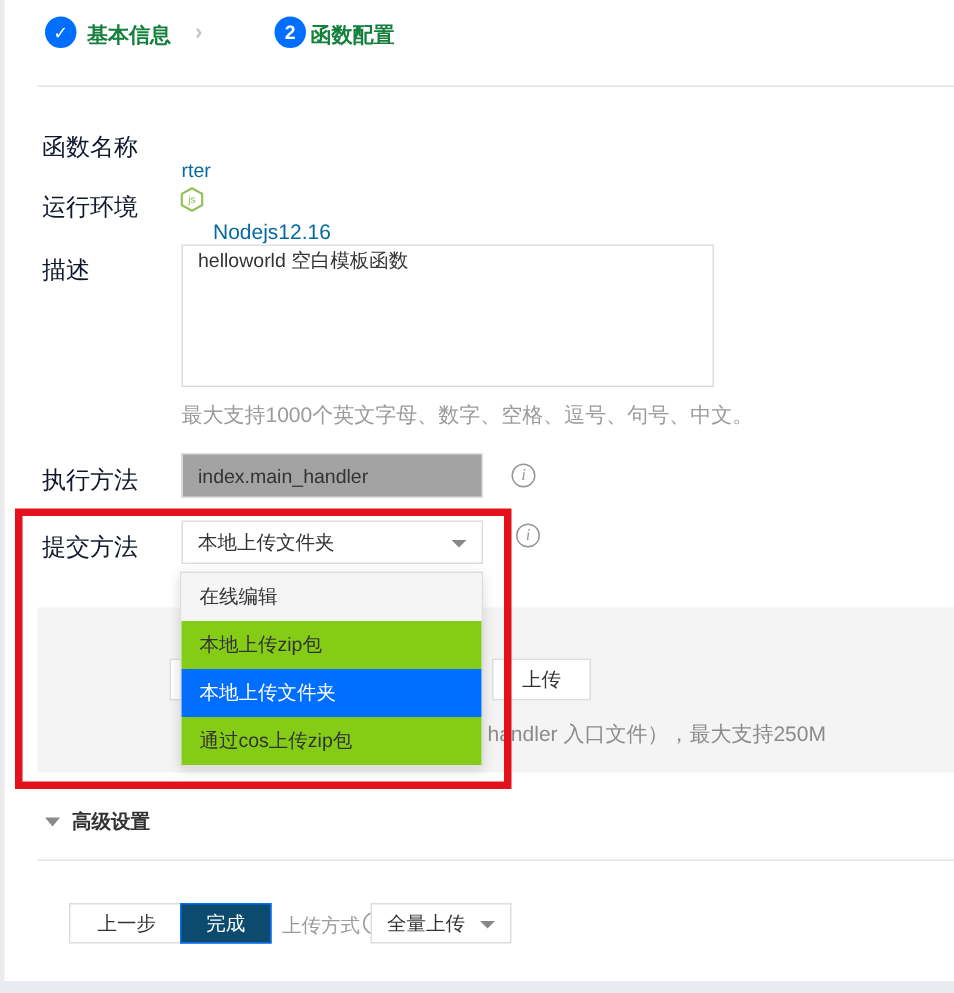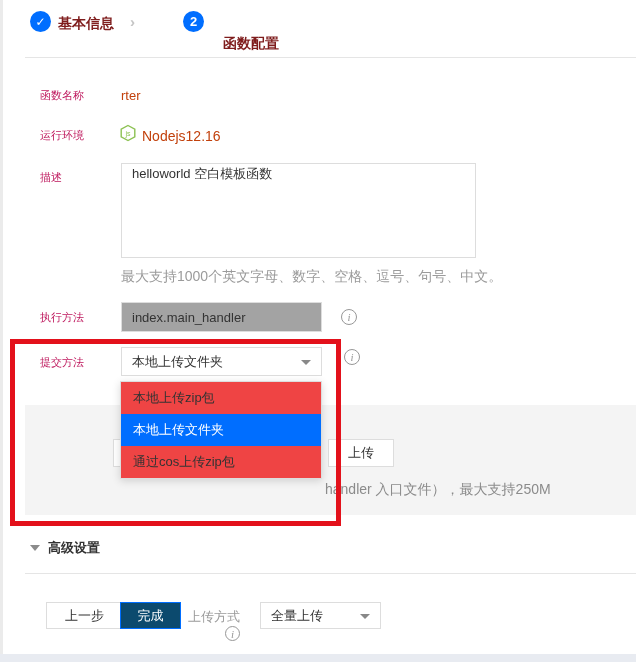--- a/index.html
+++ b/index.html
@@ -6,29 +6,29 @@
   html,body { width:636px; height:662px; }
   body { font-family:"Liberation Sans","DejaVu Sans",sans-serif; background:#fff; position:relative; overflow:hidden; }
   .left-strip { position:absolute; left:0; top:0; width:3px; height:654px; background:#ebebeb; }
   .bottom-strip { position:absolute; left:0; top:654px; width:636px; height:8px; background:#e8ebf1; }
 
   
   .step-circle { position:absolute; width:21px; height:21px; border-radius:50%; background:#006eff; color:#fff;
                  display:flex; align-items:center; justify-content:center; font-size:13px; font-weight:bold; }
   .step-check { top:11px; left:30px; font-size:12px; }
   .step-num   { top:11px; left:183px; }
-  .step-label { position:absolute; top:15px; font-size:14px; font-weight:bold; color:#7f1d1d; }
+  .step-label { position:absolute; top:15px; font-size:14px; font-weight:bold; color:#15803d; }
   .step-label-1 { left:58px; }
-  .step-label-2 { left:223px;margin-top:20px; }
+  .step-label-2 { left:207px; }
   .step-chevron { position:absolute; top:13px; left:130px; color:#c5c5c5; font-size:15px; font-weight:bold; }
   .top-divider { position:absolute; top:57px; left:25px; width:611px; height:1px; background:#e5e5e5; }
 
   
-  .f-label { position:absolute; left:40px; font-size:11px; color:#be185d; }
-  .f-value { position:absolute; left:121px; font-size:13px; color:#c2410c; }
+  .f-label { position:absolute; left:28px; font-size:16px; color:#0f172a; }
+  .f-value { position:absolute; left:121px; font-size:13px; color:#0369a1;margin-top:18px; }
   .runtime-icon { position:absolute; left:119px; top:124px; }
   .desc-box { position:absolute; left:121px; top:163px; width:355px; height:95px; border:1px solid #ddd; background:#fff;
               font-size:13px; color:#333; padding:1px 10px; resize:none; outline:none;
               font-family:"Liberation Sans","DejaVu Sans",sans-serif; }
   .hint { position:absolute; font-size:14px; color:#9b9b9b; }
   .txt-input { position:absolute; left:121px; top:302px; width:201px; height:30px; border:1px solid #ddd; background:#a3a3a3;
                font-size:13px; color:#333; padding:0 10px; outline:none;
                font-family:"Liberation Sans","DejaVu Sans",sans-serif; }
   .select-box { position:absolute; border:1px solid #ddd; background:#fff; display:flex; align-items:center;
                 font-size:13px; color:#333; padding:0 10px; cursor:pointer; }
@@ -43,42 +43,42 @@
   .code-section { position:absolute; left:25px; top:405px; width:611px; height:110px; background:#f4f4f4; }
   .path-input { position:absolute; left:113px; top:439px; width:209px; height:28px; border:1px solid #ddd; background:#fff; }
   .upload-btn { position:absolute; left:328px; top:439px; width:66px; height:28px; background:#fff; border:1px solid #ddd;
                 font-size:13px; color:#333; display:flex; align-items:center; justify-content:center; cursor:pointer; }
   .code-hint { left:325px; top:481px; color:#8b8b8b; }
 
   
   .dropdown { position:absolute; left:120px; top:381px; width:202px; background:#fff; border:1px solid #ddd;
               box-shadow:0 2px 8px rgba(0,0,0,0.15); z-index:40; }
   .dd-item { height:32px; display:flex; align-items:center; padding:0 12px; font-size:13px; color:#333;
-             background:#ef4444; cursor:pointer; }
+             background:#84cc16; cursor:pointer; }
   .dd-item.first { background:#f5f5f5; }
   .dd-item.selected { background:#006eff; color:#fff; }
 
   
   .annotation-rect { position:absolute; left:10px; top:339px; width:331px; height:187px;
                      border:5px solid #e3111b; z-index:60; pointer-events:none; }
 
   
   .adv-toggle { position:absolute; left:30px; top:539px; font-size:13px; color:#333; font-weight:700; cursor:pointer;
                 display:flex; align-items:center; }
   .adv-tri { width:0; height:0; border-left:5px solid transparent; border-right:5px solid transparent;
              border-top:6px solid #8b8b8b; margin-right:8px; }
   .adv-divider { position:absolute; top:573px; left:25px; width:611px; height:1px; background:#e5e5e5; }
 
   
   .btn { position:absolute; top:602px; height:27px; font-size:13px; display:flex; align-items:center;
          justify-content:center; cursor:pointer; }
   .btn-prev { left:30px; width:77px; background:#fff; border:1px solid #ddd; color:#333;margin-left:16px; }
   .btn-finish { left:120px; width:61px; background:#0c4a6e; border:1px solid #006eff; color:#fff; }
-  .upload-mode-label { position:absolute; left:188px; top:608px; font-size:13px; color:#9b9b9b; display:flex; align-items:flex-end;flex-direction:column; }
-  .upload-mode-select { left:260px; top:602px; width:121px; height:27px; }
+  .upload-mode-label { position:absolute; left:188px; top:608px; font-size:13px; color:#9b9b9b; display:flex; align-items:flex-start; }
+  .upload-mode-select { left:247px; top:602px; width:94px; height:27px; }
   .mini-info { position:static; width:15px; height:15px; margin-left:2px; }
 </style>
 </head>
 <body>
 
 <div class="left-strip"></div>
 
 <div class="step-circle step-check">✓</div>
 <div class="step-label step-label-1">基本信息</div>
 <div class="step-chevron">›</div>
@@ -114,20 +114,21 @@
 <div class="info-icon" style="left:344px; top:349px;">i</div>
 
 <div class="code-section">
   
 </div>
 <div class="path-input"></div>
 <div class="upload-btn">上传</div>
 <div class="hint code-hint">handler 入口文件），最大支持250M</div>
 
 <div class="dropdown">
+  <div class="dd-item first">在线编辑</div>
   <div class="dd-item">本地上传zip包</div>
   <div class="dd-item selected">本地上传文件夹</div>
   <div class="dd-item">通过cos上传zip包</div>
 </div>
 
 <div class="annotation-rect"></div>
 
 <div class="adv-toggle">
   <span class="adv-tri"></span>
   <span>高级设置</span>

